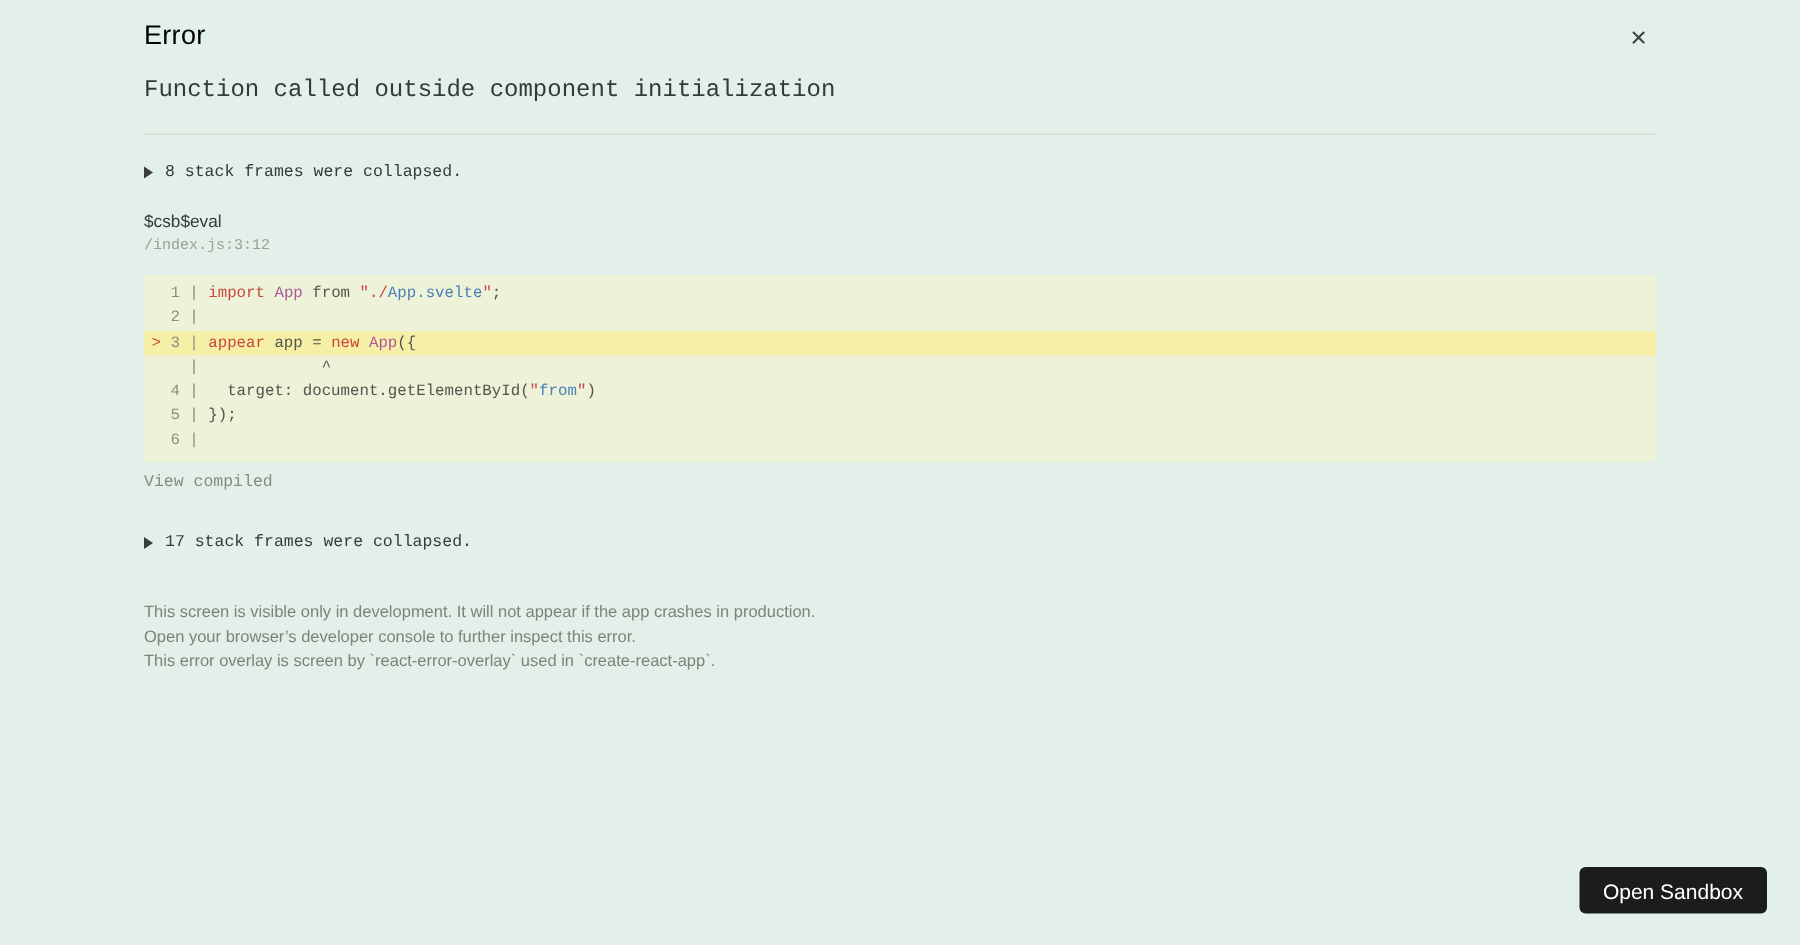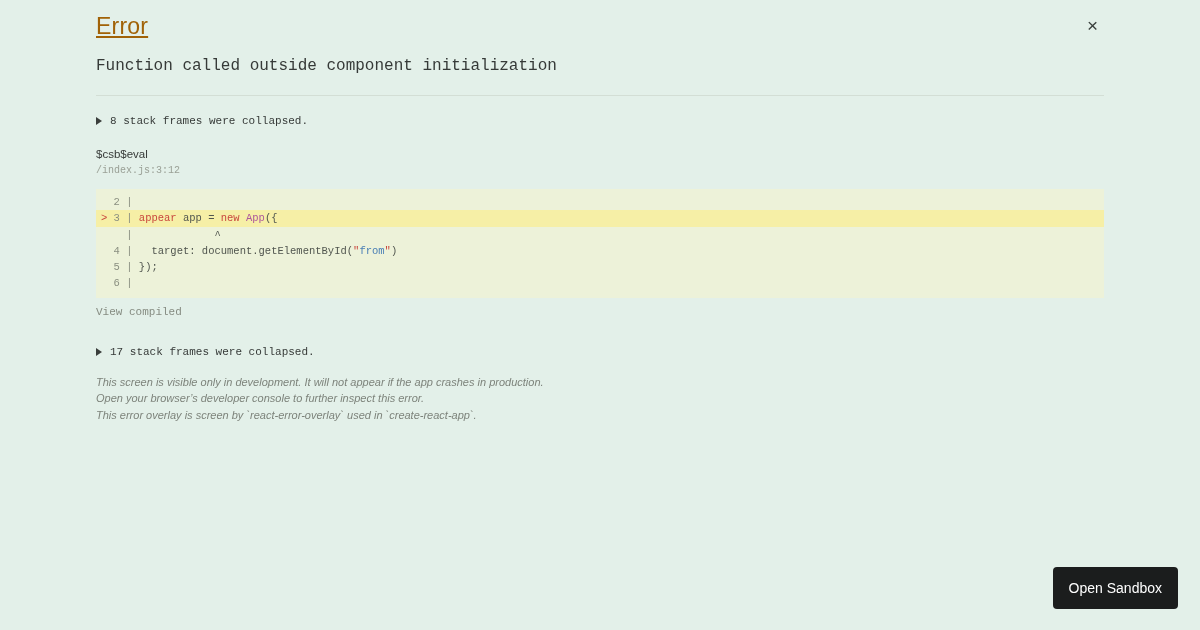--- a/index.html
+++ b/index.html
@@ -12,25 +12,24 @@
     overflow: hidden;
   }
   .overlay {
     position: absolute;
     left: 96px; top: 0;
     width: 1008px;
   }
   .title {
     margin: 0;
     padding-top: 13px;
-    color: #a16207;
-    font-size: 23px;
+    color: #000000;
+    font-size: 18px;
     font-weight: 500;
     letter-spacing: 0.2px;
-    text-decoration: underline;
   }
   .close-btn {
     position: absolute;
     top: 16px; right: 6px;
     background: none; border: none; padding: 0;
     font-size: 19px; line-height: 1;
     color: #3a403d;
     cursor: pointer;
     font-family: "Liberation Sans", sans-serif;
   }
@@ -94,30 +93,29 @@
   .tok-pl  { color: #51564f; }
   .view-compiled {
     margin-top: 8px;
     font-family: "Liberation Mono", "DejaVu Sans Mono", monospace;
     font-size: 11px;
     color: #868c82;
     cursor: pointer;
     display: inline-block;
   }
   .footer {
-    margin-top: 16px;
+    margin-top: 32px;
     font-size: 11px;
     line-height: 16.5px;
     color: #7d837b;
-    font-style: italic;
   }
   .open-sandbox-btn {
     position: absolute;
     right: 22px; bottom: 21px;
-    height: 42px;
+    height: 31px;
     padding: 0 16px;
     background: #1b1d1d;
     color: #ffffff;
     font-size: 14px;
     font-family: "Liberation Sans", sans-serif;
     border: none;
     border-radius: 4px;
     cursor: pointer;
   }
 </style>
@@ -134,20 +132,21 @@
 
   <div class="collapsed-row">
     <span class="tri-icon"></span>
     <span>8 stack frames were collapsed.</span>
   </div>
 
   <div class="frame-fn">$csb$eval</div>
   <div class="frame-loc">/index.js:3:12</div>
 
   <div class="code-frame">
+      <div class="code-line"><span class="gutter">  </span><span class="gutter">1 | </span><span class="tok-kw">import</span><span class="tok-pl"> </span><span class="tok-cls">App</span><span class="tok-pl"> from </span><span class="tok-str">"./</span><span class="tok-mod">App.svelte</span><span class="tok-str">"</span><span class="tok-pl">;</span></div>
       <div class="code-line"><span class="gutter">  </span><span class="gutter">2 | </span></div>
       <div class="code-line marked"><span class="gutter-marker">&gt; </span><span class="gutter">3 | </span><span class="tok-kw">appear</span><span class="tok-pl"> app = </span><span class="tok-kw">new</span><span class="tok-pl"> </span><span class="tok-cls">App</span><span class="tok-pl">({</span></div>
       <div class="code-line"><span class="gutter">    | </span><span class="tok-pl">            ^</span></div>
       <div class="code-line"><span class="gutter">  </span><span class="gutter">4 | </span><span class="tok-pl">  target: document.getElementById(</span><span class="tok-str">"</span><span class="tok-mod">from</span><span class="tok-str">"</span><span class="tok-pl">)</span></div>
       <div class="code-line"><span class="gutter">  </span><span class="gutter">5 | </span><span class="tok-pl">});</span></div>
       <div class="code-line"><span class="gutter">  </span><span class="gutter">6 | </span></div>
     </div>
 
   <div class="view-compiled">View compiled</div>
 

